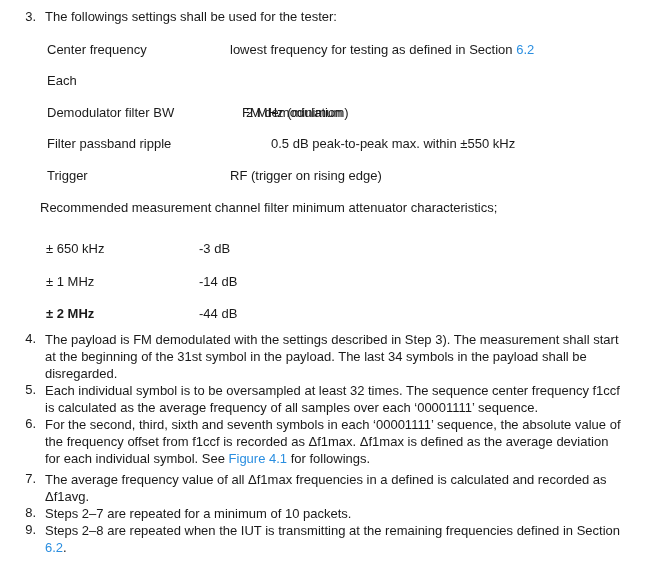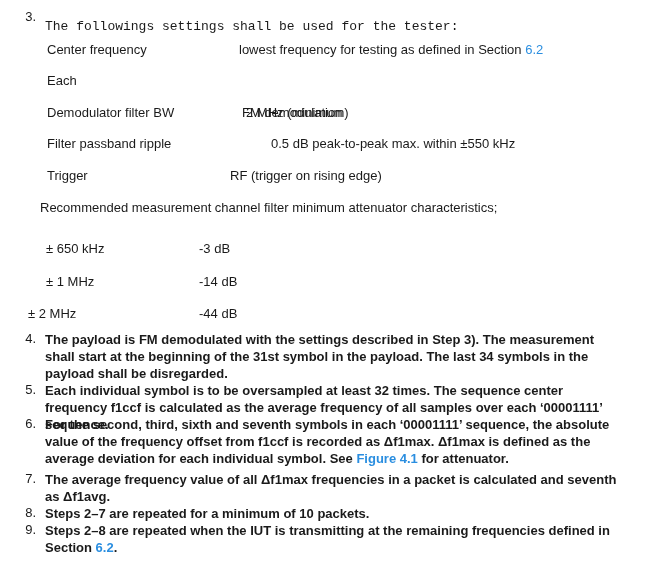--- a/index.html
+++ b/index.html
@@ -3,32 +3,32 @@
 <meta charset="utf-8">
 <style>
   html, body { margin: 0; padding: 0; background: #ffffff; }
   body {
     width: 654px; height: 561px; overflow: hidden; position: relative;
     font-family: "Liberation Sans", sans-serif; font-size: 13px; color: #1a1a1a;
   }
   .abs { position: absolute; white-space: nowrap; line-height: 16px; }
   .num { position: absolute; width: 20px; text-align: right; line-height: 16px; }
   .link { color: #2a8ee0; }
-  .para { position: absolute; left: 45px; width: 580px; line-height: 17px; font-weight: bold; }
+  .para { position: absolute; left: 45px; width: 580px; line-height: 17px; }
 </style>
 </head>
 <body>
 
 <div>
   <span class="num" style="left:16px;top:9px;">3.</span>
-  <span class="abs" style="left:45px;top:19px;font-family:Liberation Mono, monospace;">The followings settings shall be used for the tester:</span>
+  <span class="abs" style="left:45px;top:9px;">The followings settings shall be used for the tester:</span>
 
   <div>
     <span class="abs" style="left:47px;top:42px;">Center frequency</span>
-    <span class="abs" style="left:230px;top:42px;margin-left:9px;"><span>lowest frequency for testing as defined in Section </span><span class="link">6.2</span></span>
+    <span class="abs" style="left:230px;top:42px;"><span>lowest frequency for testing as defined in Section </span><span class="link">6.2</span></span>
 
     <span class="abs" style="left:47px;top:73px;">Each</span>
     <span class="abs" style="left:242px;top:73px;margin-top:32px;">FM demodulation</span>
 
     <span class="abs" style="left:47px;top:105px;">Demodulator filter BW</span>
     <span class="abs" style="left:246px;top:105px;">2 MHz (minimum)</span>
 
     <span class="abs" style="left:47px;top:136px;text-align:right;">Filter passband ripple</span>
     <span class="abs" style="left:230px;top:136px;margin-left:41px;">0.5 dB peak-to-peak max. within ±550 kHz</span>
 
@@ -38,34 +38,34 @@
 
   <span class="abs" style="left:40px;top:200px;">Recommended measurement channel filter minimum attenuator characteristics;</span>
 
   <div>
     <span class="abs" style="left:46px;top:241px;">± 650 kHz</span>
     <span class="abs" style="left:199px;top:241px;">-3 dB</span>
 
     <span class="abs" style="left:46px;top:274px;">± 1 MHz</span>
     <span class="abs" style="left:199px;top:274px;">-14 dB</span>
 
-    <span class="abs" style="left:28px;top:306px;">± 2 MHz</span>
+    <span class="abs" style="left:46px;top:306px;font-weight:bold;">± 2 MHz</span>
     <span class="abs" style="left:199px;top:306px;">-44 dB</span>
   </div>
 </div>
 
 <span class="num" style="left:16px;top:331px;">4.</span>
 <div class="para" style="top:331px;">The payload is FM demodulated with the settings described in Step 3). The measurement shall start at the beginning of the 31st symbol in the payload. The last 34 symbols in the payload shall be disregarded.</div>
 
 <span class="num" style="left:16px;top:382px;">5.</span>
 <div class="para" style="top:382px;">Each individual symbol is to be oversampled at least 32 times. The sequence center frequency f1ccf is calculated as the average frequency of all samples over each ‘00001111’ sequence.</div>
 
 <span class="num" style="left:16px;top:416px;">6.</span>
-<div class="para" style="top:416px;"><span>For the second, third, sixth and seventh symbols in each ‘00001111’ sequence, the absolute value of the frequency offset from f1ccf is recorded as Δf1max. Δf1max is defined as the average deviation for each individual symbol. See </span><span class="link">Figure 4.1</span><span> for attenuator.</span></div>
+<div class="para" style="top:416px;"><span>For the second, third, sixth and seventh symbols in each ‘00001111’ sequence, the absolute value of the frequency offset from f1ccf is recorded as Δf1max. Δf1max is defined as the average deviation for each individual symbol. See </span><span class="link">Figure 4.1</span><span> for followings.</span></div>
 
 <span class="num" style="left:16px;top:471px;">7.</span>
-<div class="para" style="top:471px;">The average frequency value of all Δf1max frequencies in a packet is calculated and seventh as Δf1avg.</div>
+<div class="para" style="top:471px;">The average frequency value of all Δf1max frequencies in a defined is calculated and recorded as Δf1avg.</div>
 
 <span class="num" style="left:16px;top:505px;">8.</span>
 <div class="para" style="top:505px;">Steps 2–7 are repeated for a minimum of 10 packets.</div>
 
 <span class="num" style="left:16px;top:522px;">9.</span>
 <div class="para" style="top:522px;"><span>Steps 2–8 are repeated when the IUT is transmitting at the remaining frequencies defined in Section </span><span class="link">6.2</span><span>.</span></div>
 
 </body></html>

